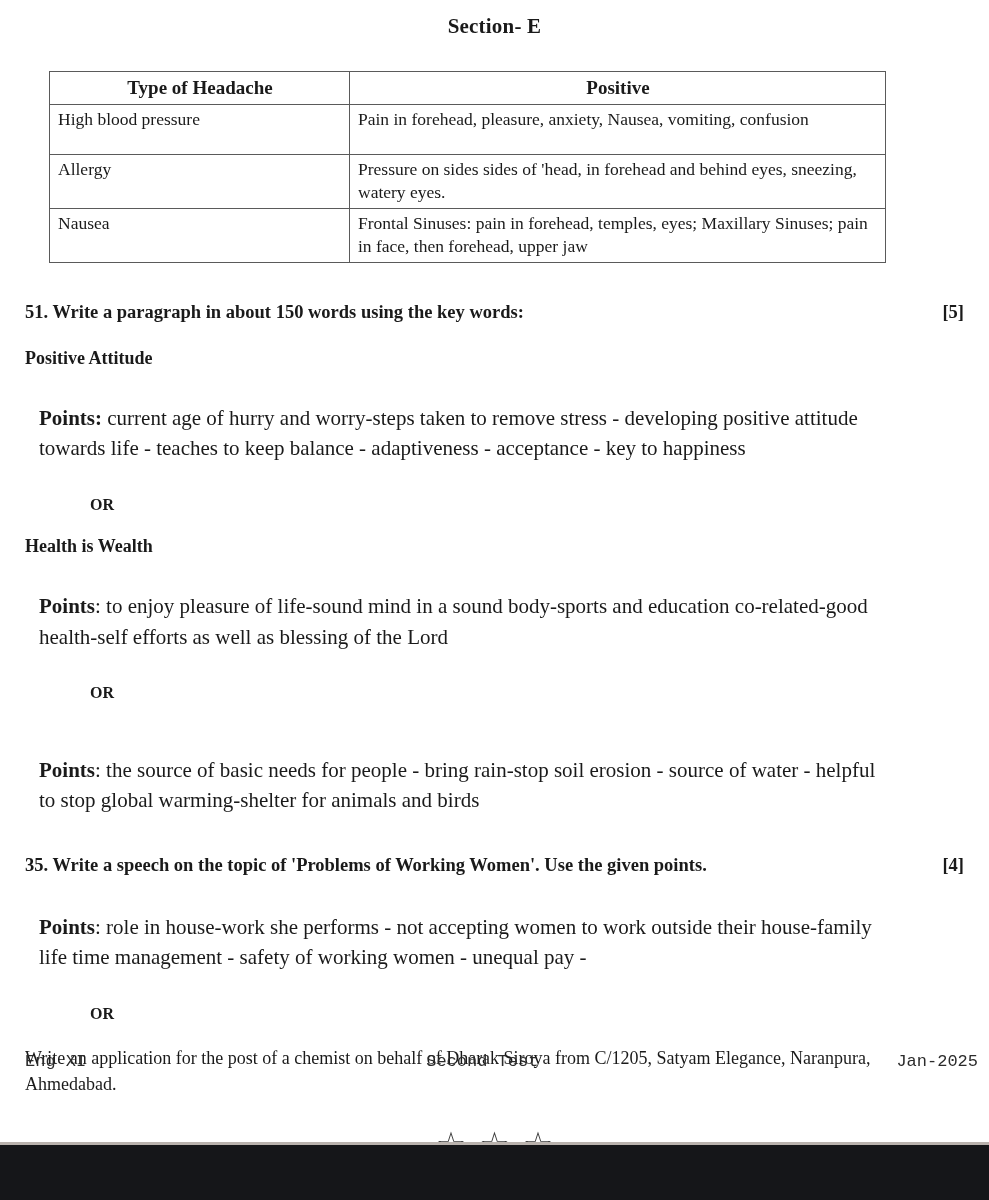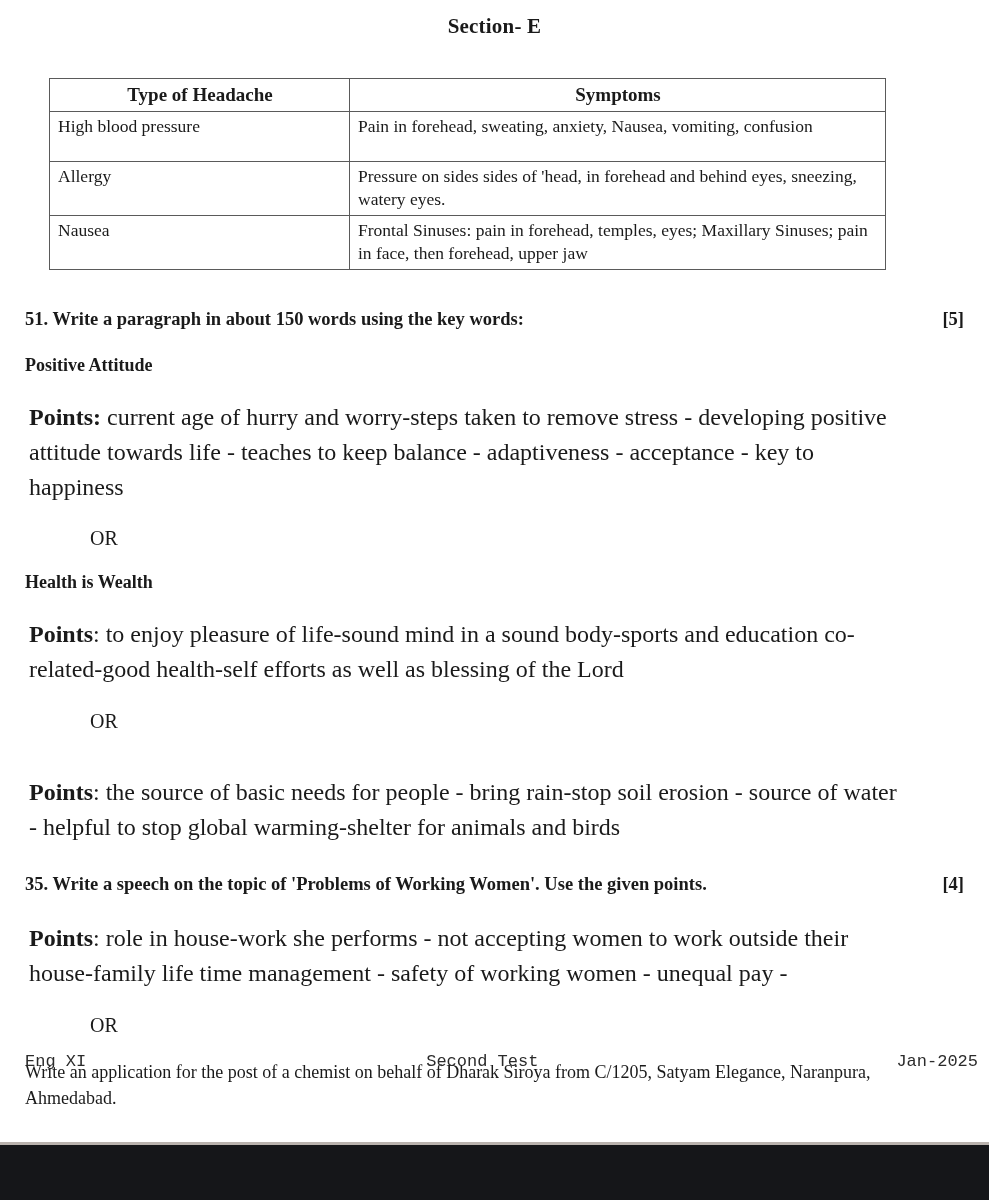--- a/index.html
+++ b/index.html
@@ -72,21 +72,21 @@
     font-weight: bold;
     font-size: 18.5px;
   }
   .q-text {
     display: block;
     padding-right: 60px;
   }
 
   
   .tbl-wrap {
-    margin: 23px 0 0 24px;
+    margin: 16px 0 0 24px;
     width: 836px;
   }
   table.headache {
     border-collapse: collapse;
     width: 836px;
     table-layout: fixed;
     border: 1.4px solid #4b4b4b;
   }
   table.headache th,
   table.headache td {
@@ -106,29 +106,29 @@
   table.headache col.c1 { width: 300px; }
   table.headache col.c2 { width: 536px; }
   table.headache td.cell-type { height: 42px; }
   .topic {
     font-weight: bold;
     font-size: 18px;
     margin: 0;
     line-height: 1.4;
   }
   .points {
-    font-size: 24px;
+    font-size: 21px;
     line-height: 1.45;
-    margin: 4px;
+    margin: 14px;
     padding-right: 58px;
   }
   .points .lbl { font-weight: bold; }
   .or {
-    font-weight: normal;
-    font-size: 20px;
+    font-weight: bold;
+    font-size: 16px;
     margin: 0;
     padding-left: 65px;
     line-height: 1.4;
   }
   .plain {
     font-size: 18px;
     line-height: 1.45;
     margin: 0;
     padding-right: 58px;
   }
@@ -184,27 +184,27 @@
 
     <div class="tbl-wrap">
       <table class="headache">
         <colgroup>
           <col class="c1">
           <col class="c2">
         </colgroup>
         <thead>
           <tr>
             <th>Type of Headache</th>
-            <th>Symptoms</th>
+            <th>Positive</th>
           </tr>
         </thead>
         <tbody>
           <tr>
             <td class="cell-type">High blood pressure</td>
-            <td>Pain in forehead, sweating, anxiety, Nausea, vomiting, confusion</td>
+            <td>Pain in forehead, pleasure, anxiety, Nausea, vomiting, confusion</td>
           </tr>
           <tr>
             <td class="cell-type">Allergy</td>
             <td>Pressure on sides sides of 'head, in forehead and behind eyes, sneezing, watery eyes.</td>
           </tr>
           <tr>
             <td class="cell-type">Nausea</td>
             <td>Frontal Sinuses: pain in forehead, temples, eyes; Maxillary Sinuses; pain in face, then forehead, upper jaw</td>
           </tr>
         </tbody>

